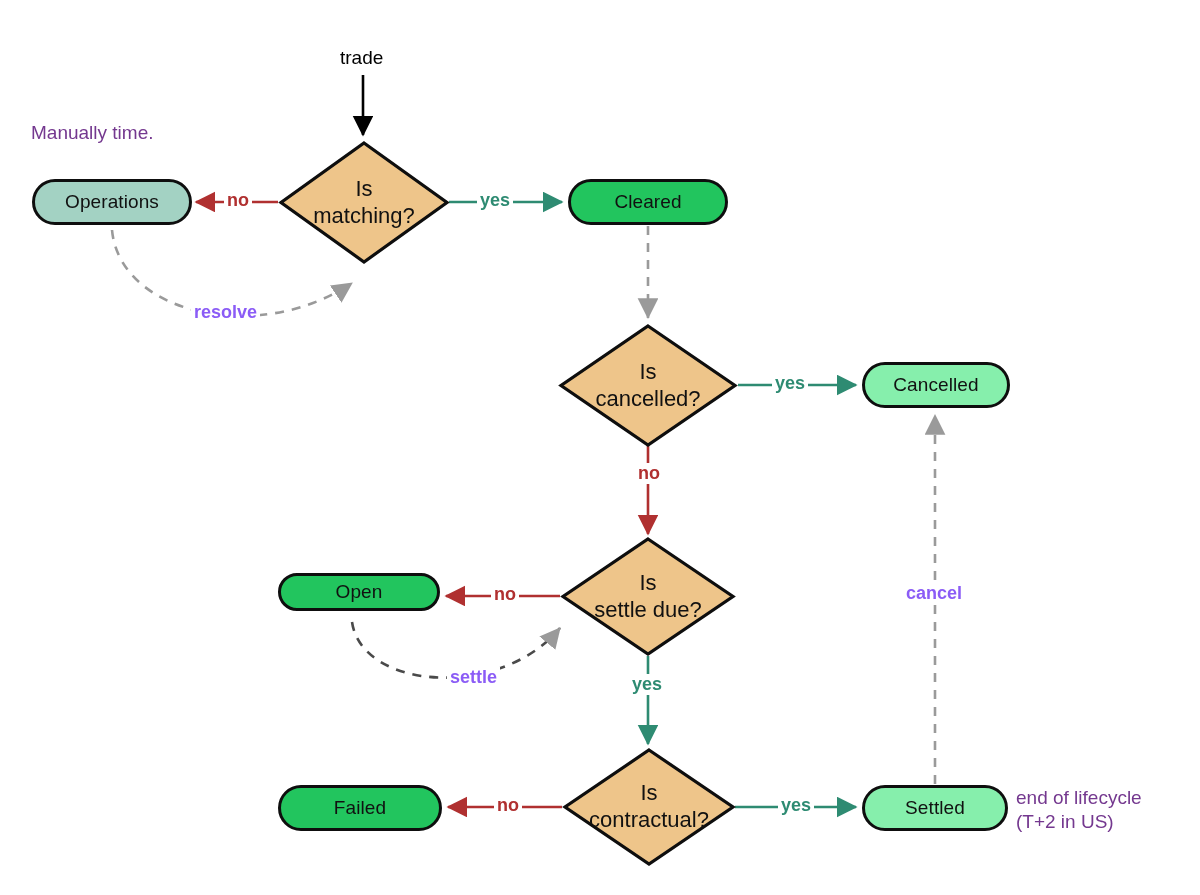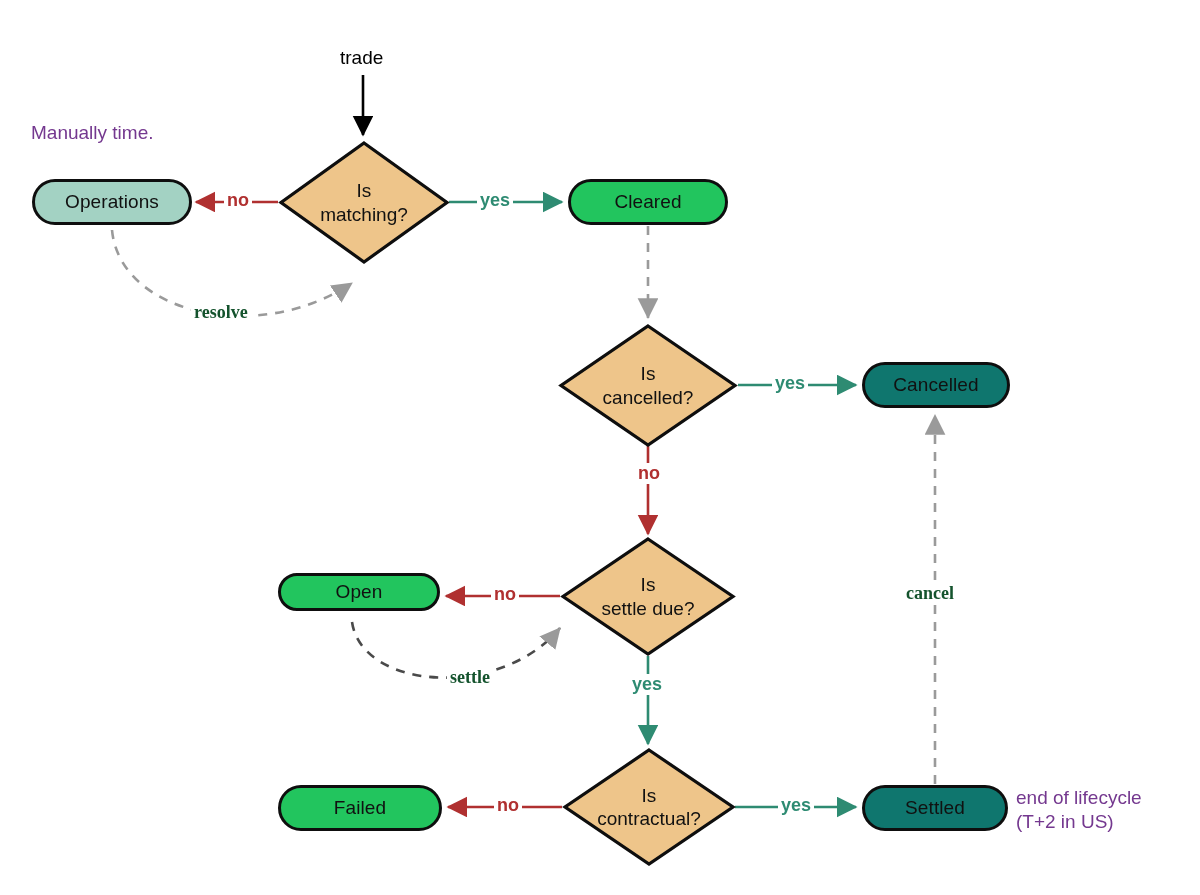--- a/index.html
+++ b/index.html
@@ -32,57 +32,57 @@
     display: flex;
     align-items: center;
     justify-content: center;
     font-size: 19px;
     color: #111111;
     letter-spacing: .1px;
     z-index: 4;
   }
   .node.terminal-green { background: #a3d2c3; }
   .node.terminal-blue  { background: #22c55e; }
-  .node.terminal-red   { background: #0f766e; align-items: center; }
+  .node.terminal-red   { background: #86efac; align-items: center; }
 
   .diamond {
     position: absolute;
     z-index: 4;
   }
   .diamond .dshape {
     position: absolute;
     left: 0; top: 0;
     width: 100%; height: 100%;
   }
   .diamond .dlabel {
     position: absolute;
     left: 0; top: 0;
     width: 100%; height: 100%;
     display: flex;
     align-items: center;
     justify-content: center;
     text-align: center;
-    font-size: 19px;
+    font-size: 22px;
     line-height: 1.22;
     color: #111111;
     pointer-events: none;
   }
 
   .edge-label {
     position: absolute;
     font-size: 18px;
     font-weight: bold;
     background: #ffffff;
     padding: 0 3px;
     white-space: nowrap;
     z-index: 5;
   }
   .edge-label.yes { color: #2e8b72; }
   .edge-label.no  { color: #b03030; }
-  .edge-label.dash { color: #14532d; font-weight: bold; font-family: Liberation Serif, serif; }
+  .edge-label.dash { color: #8b5cf6; font-weight: bold; }
   .edge-label.start { color: #000000; font-weight: normal; font-size: 19px; }
 
   .annotation {
     position: absolute;
     font-size: 19px;
     color: #74388f;
     line-height: 1.25;
     white-space: pre-line;
     z-index: 5;
   }

